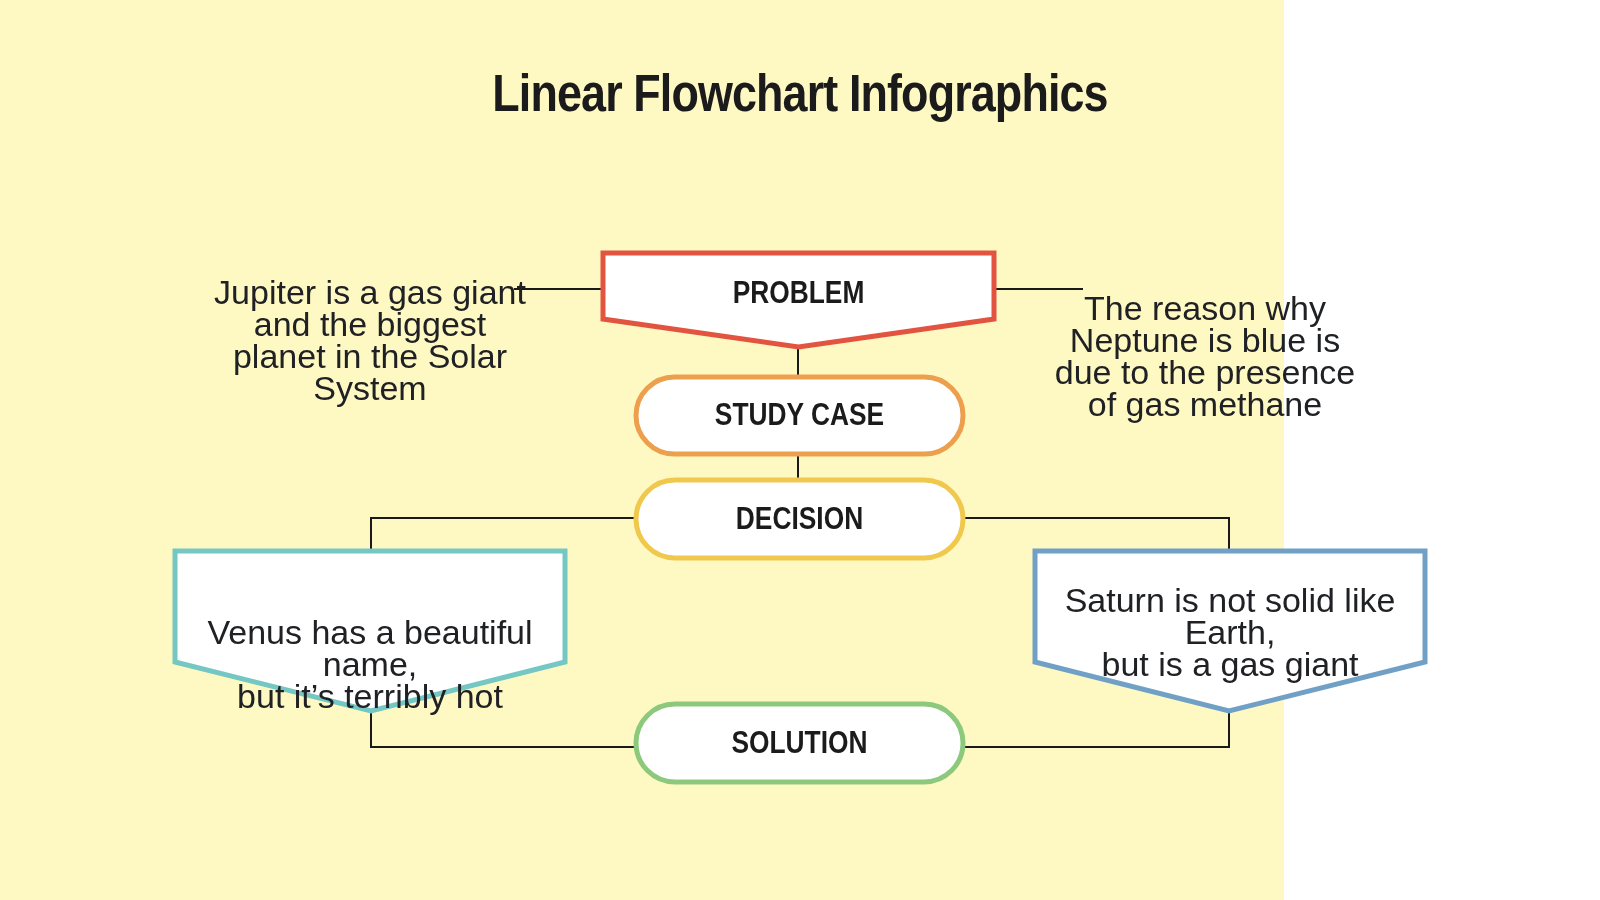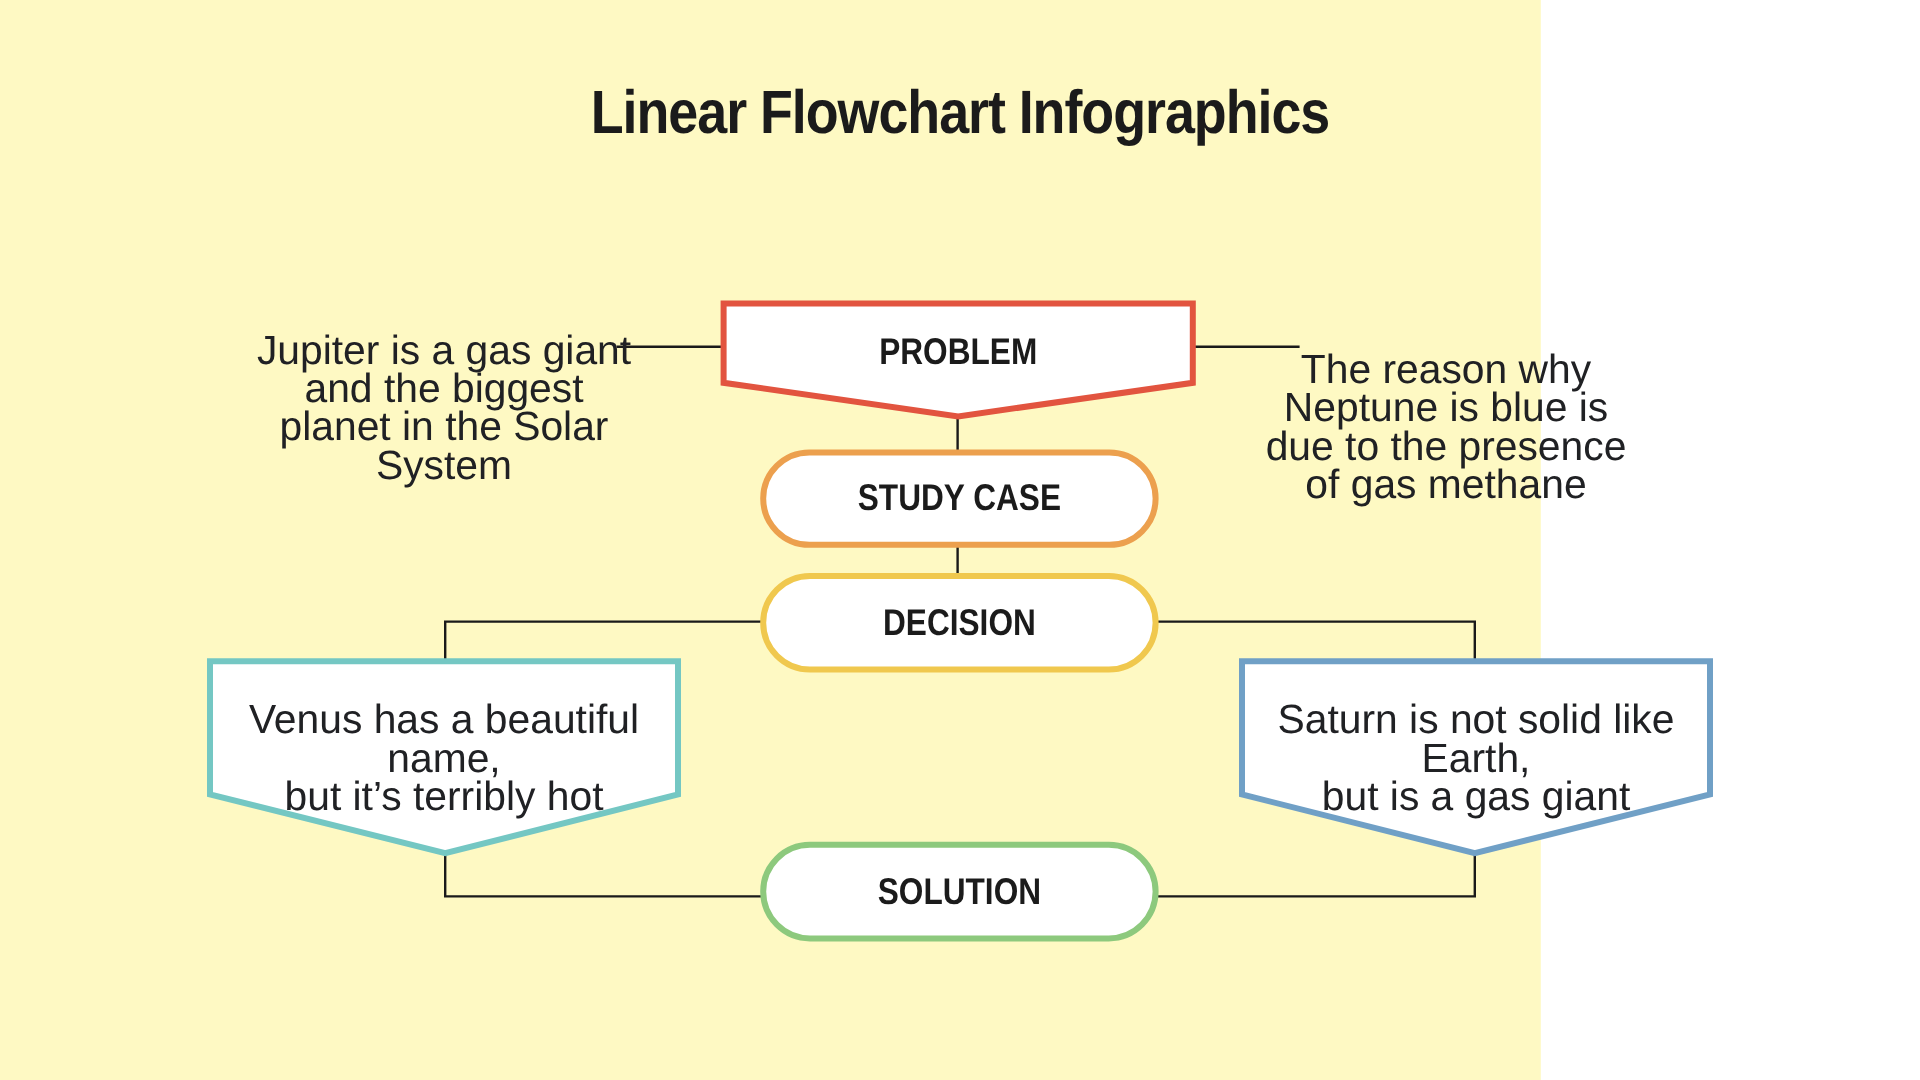--- a/index.html
+++ b/index.html
@@ -49,21 +49,21 @@
   .note-text {
     position: absolute;
     text-align: center;
     font-size: 34px;
     line-height: 32px;
     color: #202124;
     white-space: pre-line;
   }
   .note-jupiter { left: 185px;  top: 276px; width: 370px; }
   .note-neptune { left: 1020px; top: 276px; width: 370px; margin-top: 16px; }
-  .note-venus   { left: 175px;  top: 584px; width: 390px; }
+  .note-venus   { left: 175px;  top: 616px; width: 390px; }
   .note-saturn  { left: 1035px; top: 584px; width: 390px; }
 </style>
 </head>
 <body>
 
 <div class="canvas">
 
   <svg class="diagram-svg" viewBox="0 0 1600 900">
 
     <g fill="none" stroke-width="2" stroke="#1A1A1A">

